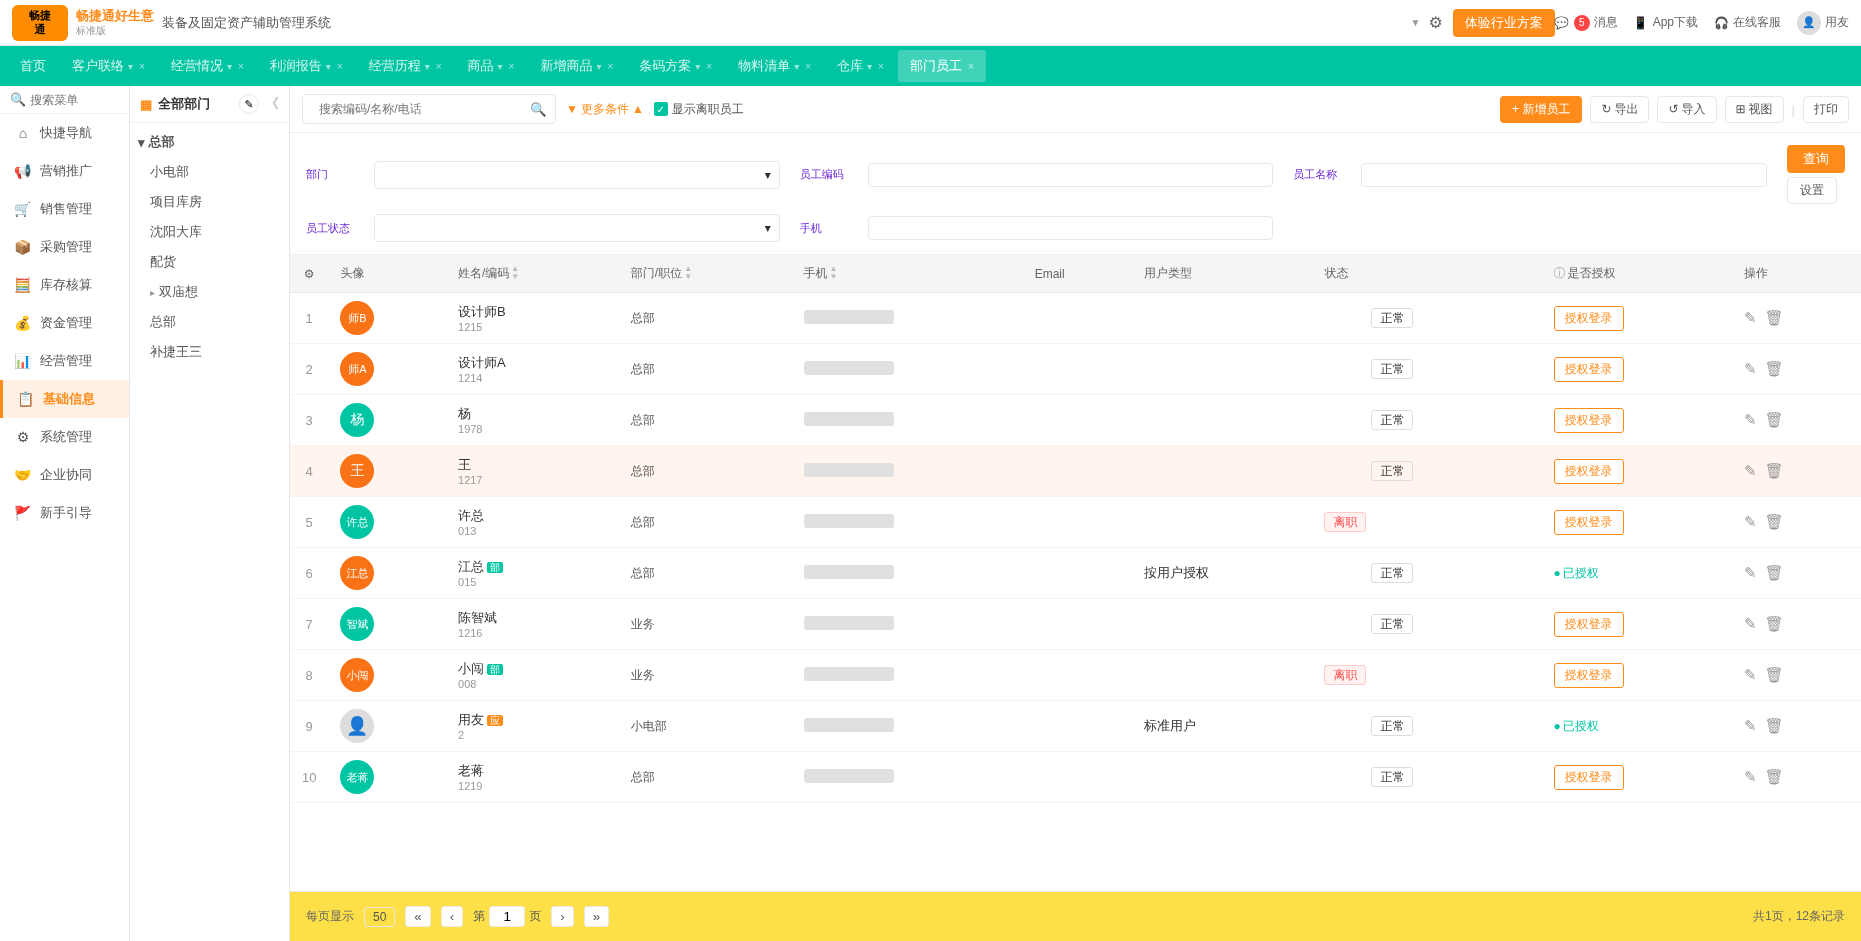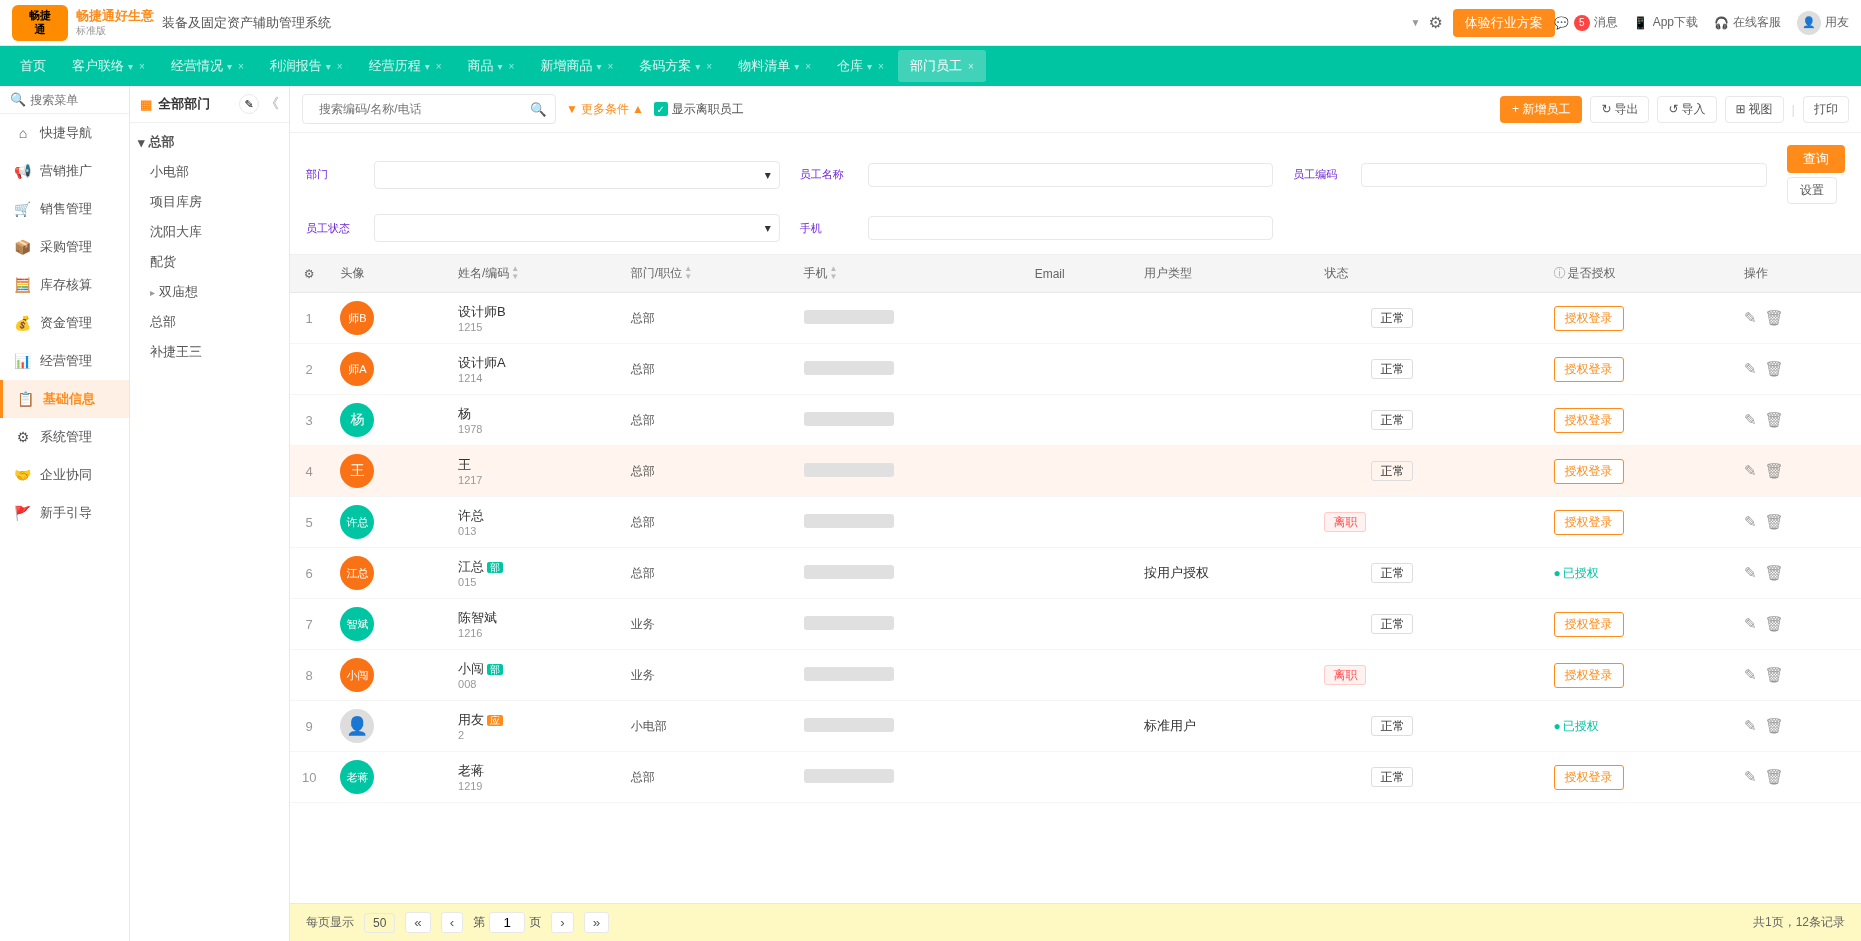--- a/index.html
+++ b/index.html
@@ -88,21 +88,21 @@
     .status-normal { color: #333; border: 1px solid #ddd; margin-left: 47px; }
     .status-resigned { color: #ff4d4f; border: 1px solid #ffccc7; background: #fff2f0; }
     .auth-btn { background: white; border: 1px solid #ff8c1a; color: #ff8c1a; padding: 3px 10px; border-radius: 3px; font-size: 12px; cursor: pointer; }
     .auth-granted { color: #00c5a3; font-size: 12px; display: flex; align-items: center; gap: 2px; }
     .op-btns { display: flex; align-items: center; gap: 8px; }
     .op-btn { color: #999; cursor: pointer; font-size: 15px; }
     .dept-tag { background: #00c5a3; color: white; border-radius: 2px; font-size: 10px; padding: 0 3px; margin-left: 3px; }
     .app-tag { background: #ff8c1a; color: white; border-radius: 2px; font-size: 10px; padding: 0 3px; margin-left: 3px; }
 
     
-    .pagination { background: #fef9c3; border-top: 1px solid #e8e8e8; padding: 8px 16px; display: flex; align-items: center; gap: 10px; font-size: 12px; color: #555; }
+    .pagination { background: #fde047; border-top: 1px solid #e8e8e8; padding: 14px 16px; display: flex; align-items: center; gap: 10px; font-size: 12px; color: #555; }
     .page-size-label { color: #666; }
     .page-size-val { border: 1px solid #e8e8e8; border-radius: 3px; padding: 2px 8px; }
     .page-btn { border: 1px solid #e8e8e8; background: white; padding: 2px 8px; border-radius: 3px; cursor: pointer; color: #555; }
     .page-btn:disabled { color: #ccc; cursor: default; }
     .page-info { display: flex; align-items: center; gap: 4px; }
     .page-input { border: 1px solid #e8e8e8; border-radius: 3px; padding: 2px 4px; width: 36px; text-align: center; }
     .total-info { margin-left: auto; color: #666; }
 
     
     .left-nav { width: 130px; background: white; border-right: 1px solid #e8e8e8; flex-shrink: 0; display: flex; flex-direction: column; }
@@ -340,25 +340,25 @@
     <div style="background:white;padding:12px 16px;border-bottom:1px solid #f0f0f0;">
       <div style="display:grid;grid-template-columns:1fr 1fr 1fr auto;gap:10px 20px;align-items:center;">
         <div class="filter-row">
           <span class="filter-label">部门</span>
           <div class="filter-select" style="flex:1;min-height:28px;">
             <span style="color:#ccc;font-size:12px;"></span>
             <span>▾</span>
           </div>
         </div>
         <div class="filter-row">
-          <span class="filter-label">员工名称</span>
+          <span class="filter-label">员工编码</span>
           <input class="filter-input" type="text" style="flex: 1 1 0%;">
         </div>
         <div class="filter-row">
-          <span class="filter-label">员工编码</span>
+          <span class="filter-label">员工名称</span>
           <input class="filter-input" type="text" style="flex: 1 1 0%;">
         </div>
         <div style="display:flex;flex-direction:column;gap:4px;align-items:flex-start;">
           <button class="query-btn">查询</button>
           <button class="reset-btn">设置</button>
         </div>
         <div class="filter-row">
           <span class="filter-label">员工状态</span>
           <div class="filter-select" style="flex:1;min-height:28px;">
             <span style="color:#ccc;font-size:12px;"></span>

